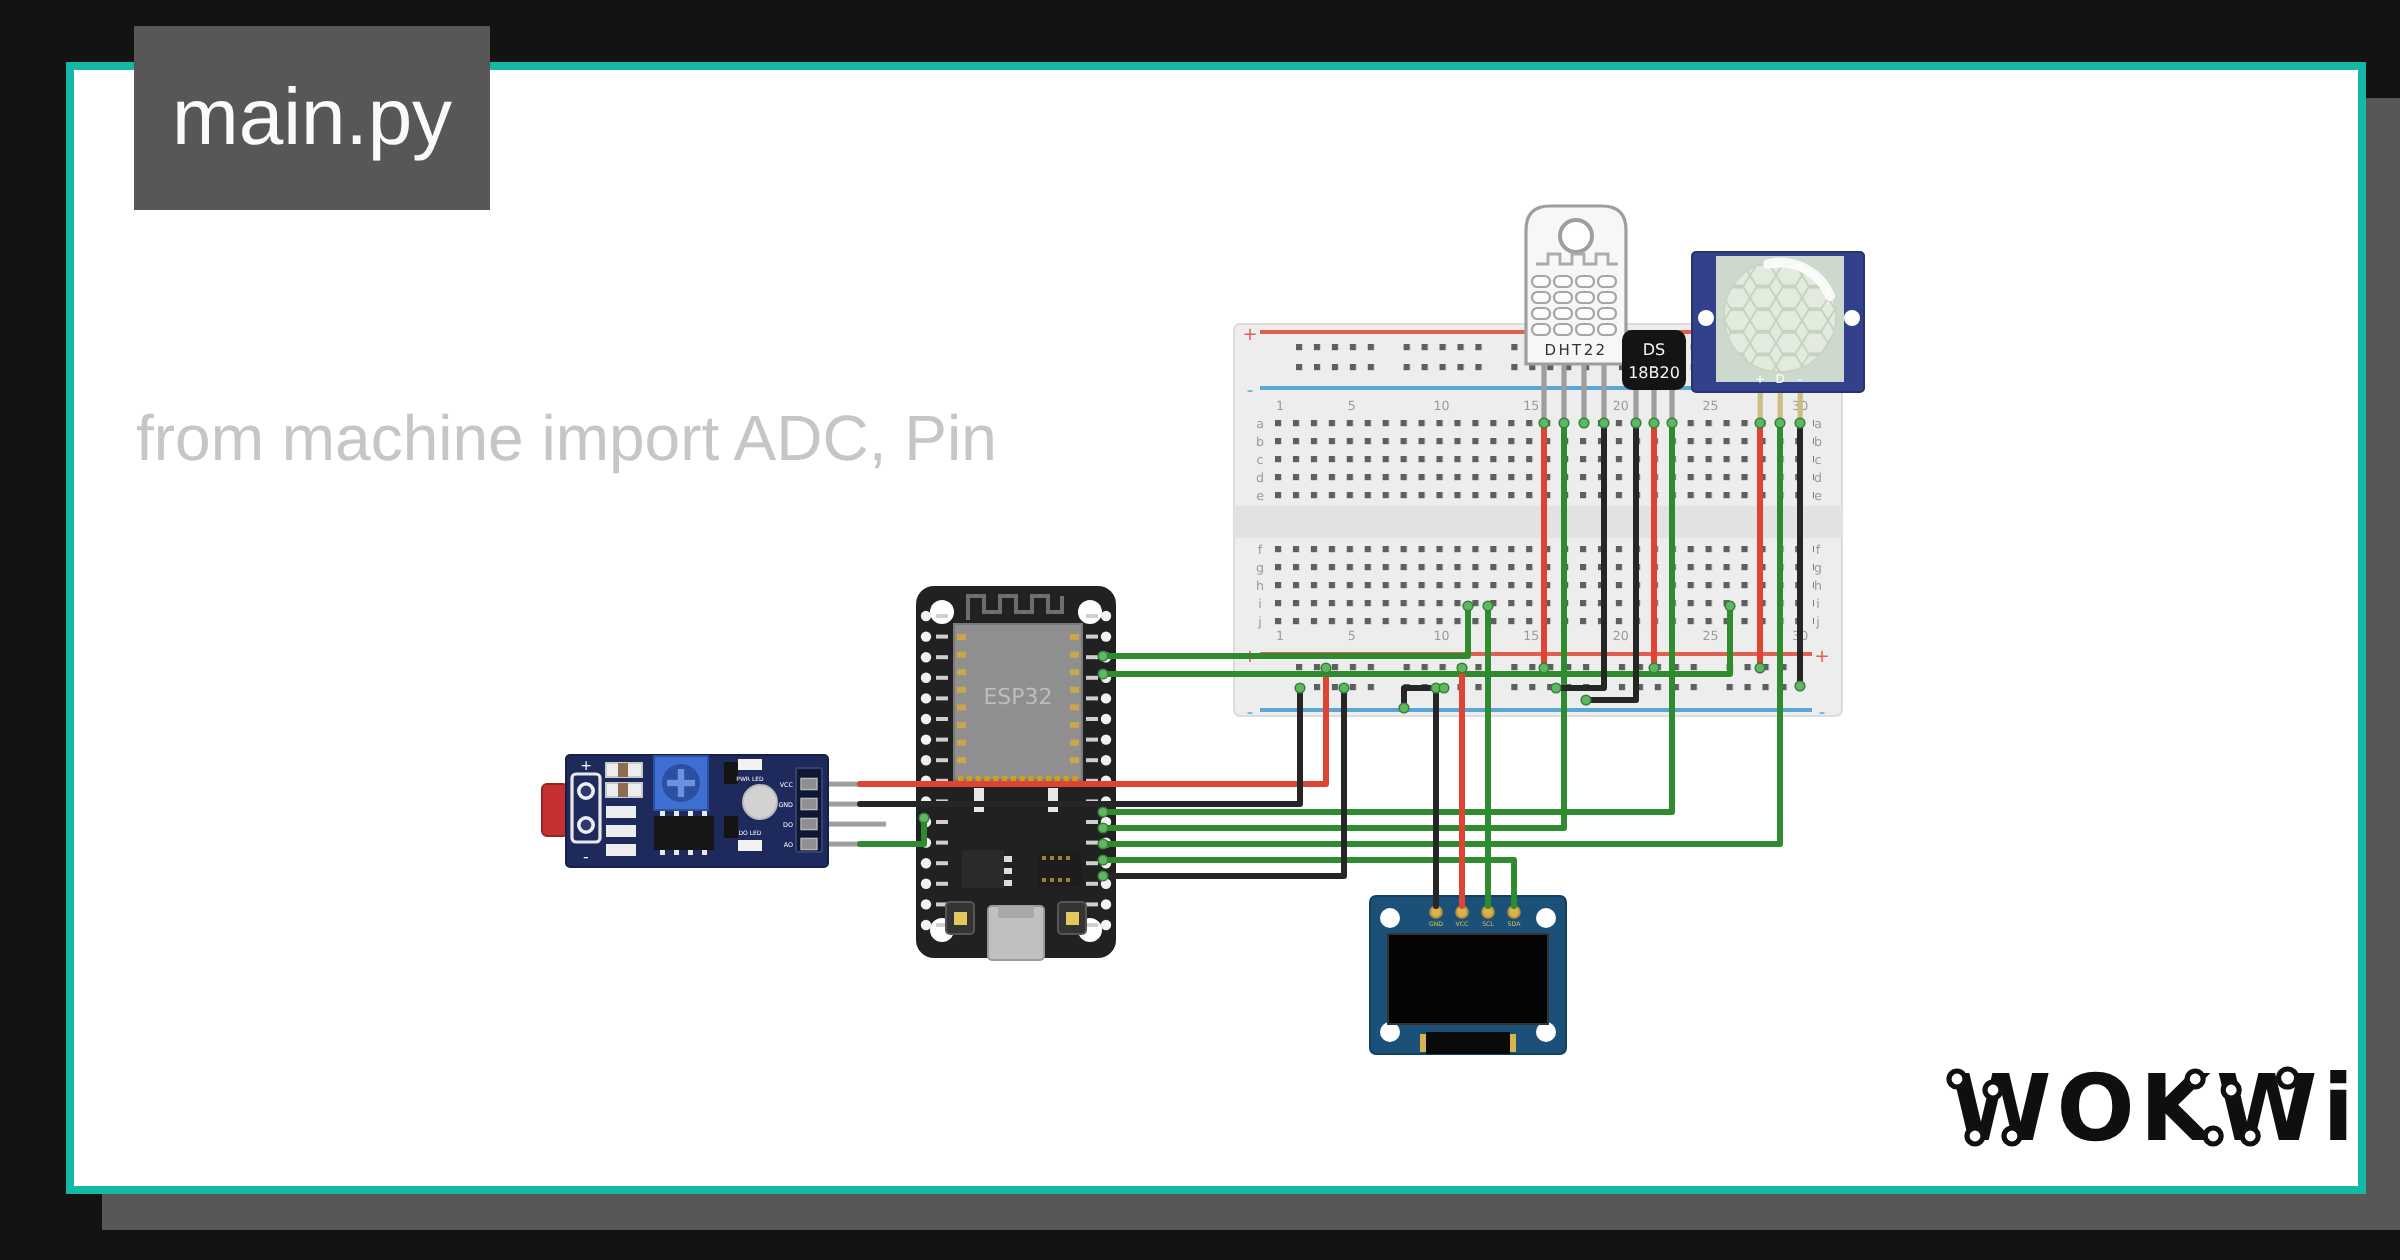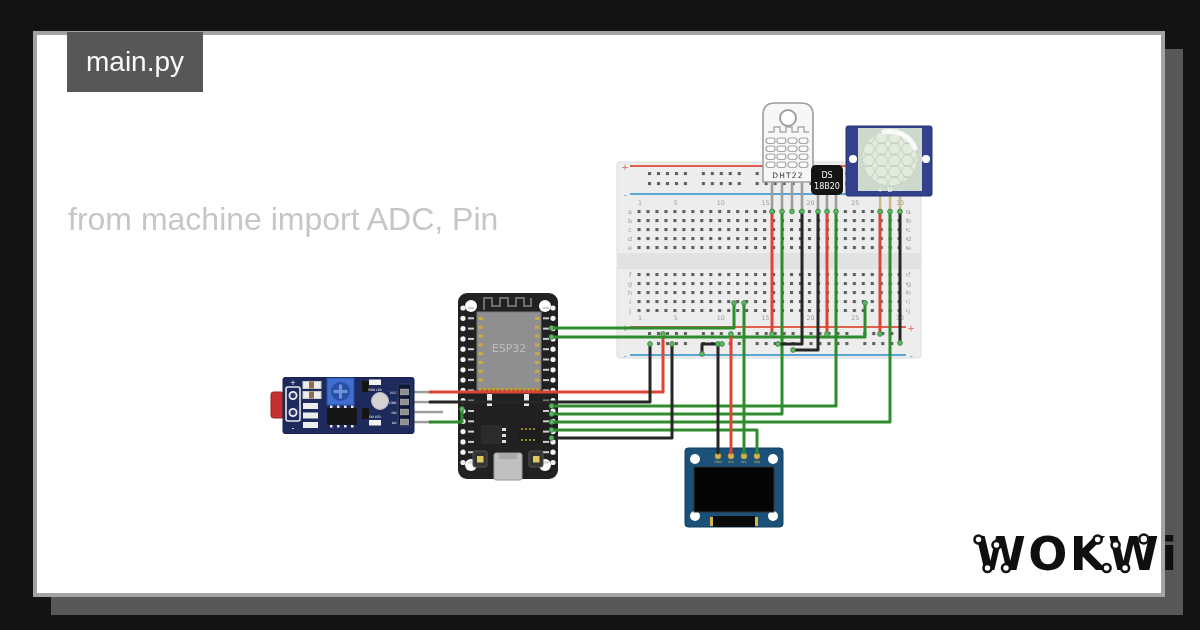--- a/index.html
+++ b/index.html
@@ -1,21 +1,21 @@
 <!DOCTYPE html>
 <html><head>
 <meta charset="utf-8">
 <style>
   html,body{margin:0;padding:0;}
   body{width:1200px;height:630px;background:#131313;position:relative;overflow:hidden;
        font-family:"Liberation Sans",sans-serif;}
   .card{position:absolute;left:33px;top:31px;width:1124px;height:558px;background:#fff;
-        border:4px solid #a3a3a3;box-shadow:18px 18px 0 #575757;overflow:hidden;z-index:1;}
-  .tab{position:absolute;left:67px;top:13px;height:60px;line-height:60px;padding:0 19px;
-       background:#575757;color:#fafafa;font-size:28px;z-index:5;margin-top:19px;}
+        border:4px solid #14b8a6;box-shadow:18px 18px 0 #575757;overflow:hidden;z-index:1;padding-left:18px;}
+  .tab{position:absolute;left:67px;top:13px;height:60px;line-height:60px;padding:16px 19px;
+       background:#575757;color:#fafafa;font-size:40px;z-index:5;}
   .code{position:absolute;left:31px;top:64px;font-size:32px;line-height:48px;color:#c6c6c6;
         white-space:pre;}
   #circuit{position:absolute;left:0;top:0;z-index:3;}
   #logo{position:absolute;left:955px;top:512px;z-index:4;}
   svg text{font-family:"DejaVu Sans","Liberation Sans",sans-serif;}
   #logo text{font-family:"DejaVu Sans",sans-serif;font-weight:bold;letter-spacing:2.5px;}
   .wire{fill:none;stroke-width:3;stroke-linecap:round;stroke-linejoin:round;}
 </style>
 </head>
 <body>

